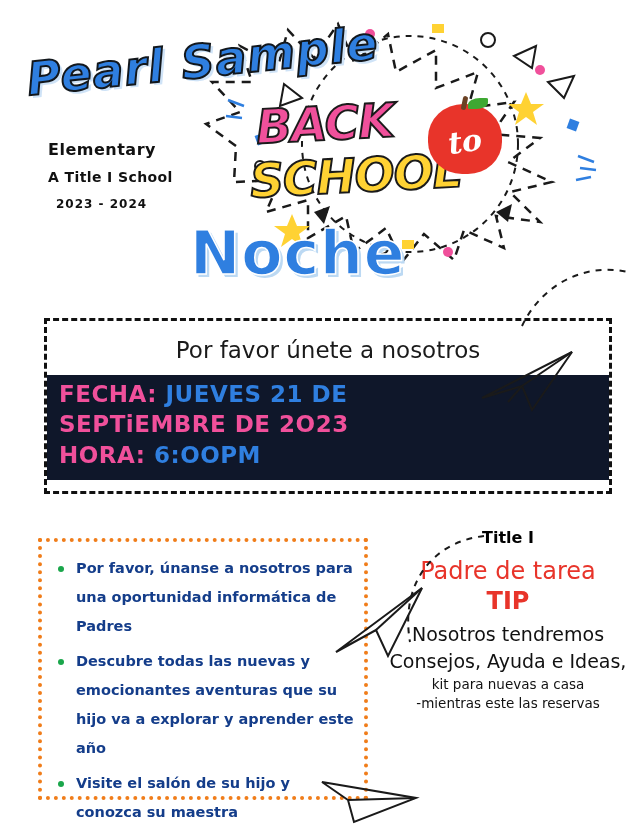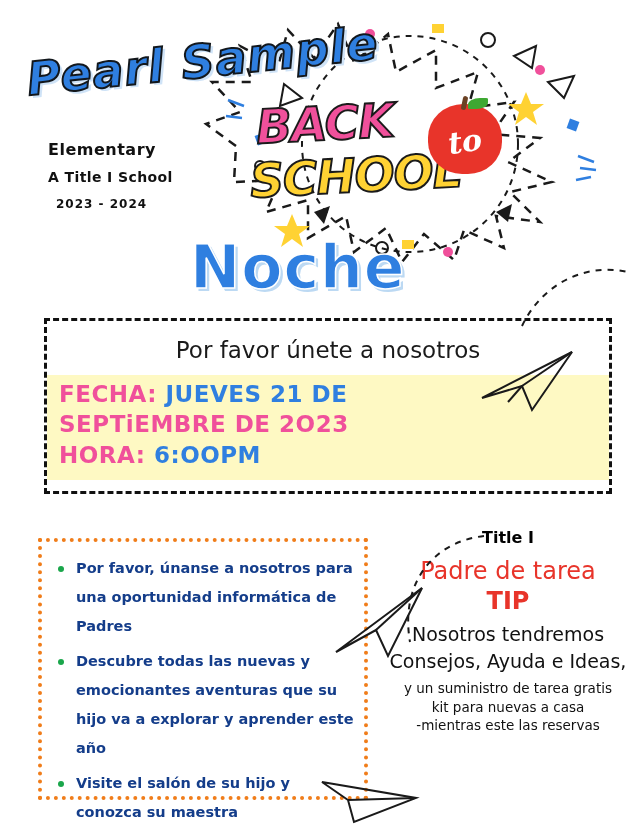--- a/index.html
+++ b/index.html
@@ -148,21 +148,21 @@
     top: -6px;
     width: 20px;
     height: 11px;
     background: #3ea832;
     border-radius: 60% 10% 60% 10%;
   }
 
   .noche {
     position: absolute;
     left: 190px;
-    top: 232px;
+    top: 218px;
     font-family: "DejaVu Sans", sans-serif;
     font-size: 60px;
     font-weight: bold;
     color: #2f7fe0;
     -webkit-text-stroke: 1.5px #ffffff;
     text-shadow: 3px 3px 0 #bcd9f3;
     z-index: 9;
     letter-spacing: 1px;
   }
 
@@ -179,21 +179,21 @@
   }
   .info-title {
     text-align: center;
     font-family: "DejaVu Sans", sans-serif;
     font-size: 23px;
     color: #1a1a1a;
     margin-top: 16px;
   }
   .info-rows {
     margin-top: 12px;
-    background: #fef9c3;
+    background: #0f172a;
     padding: 4px 12px 10px 12px;
   }
   .info-line {
     font-family: "DejaVu Sans", sans-serif;
     font-size: 23px;
     font-weight: bold;
     letter-spacing: 0.5px;
     line-height: 1.32;
     white-space: nowrap;
   }
@@ -401,16 +401,15 @@
     <path d="M4 18 L98 34 L36 58 L30 36 Z"></path>
     <path d="M30 36 L98 34"></path>
   </g>
 </svg>
 
 <div class="tip">
   <div class="t1">Title I</div>
   <div class="t2">Padre de tarea</div>
   <div class="t3">TIP</div>
   <div class="t4">Nosotros tendremos Consejos, Ayuda e Ideas,</div>
-  <div class="t5">y un suministro de tarea gratis</div>
   <div class="t5" style="margin-top:0">kit para nuevas a casa</div>
   <div class="t5" style="margin-top:0">-mientras este las reservas</div>
 </div>
 
 </body></html>

